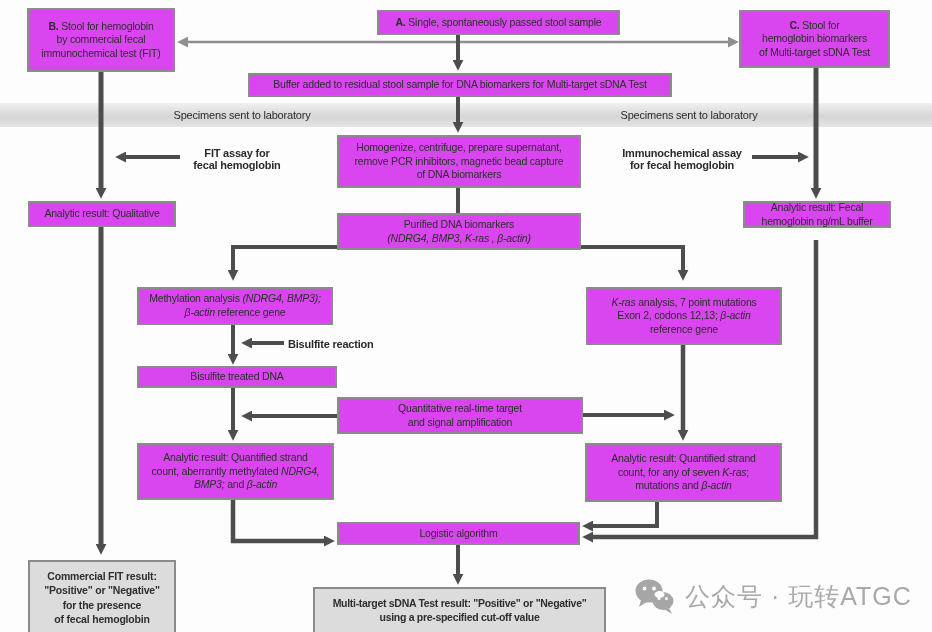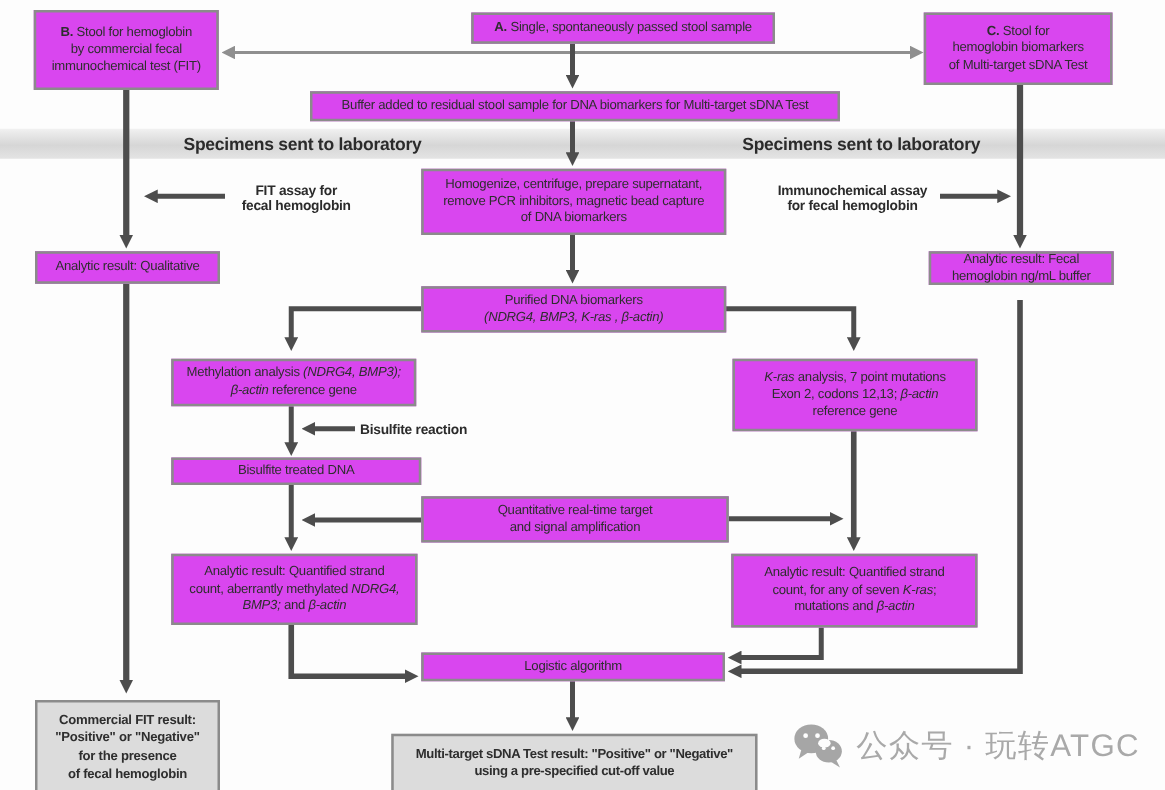--- a/index.html
+++ b/index.html
@@ -7,21 +7,21 @@
     position:relative; width:932px; height:632px; overflow:hidden;
     background:#fdfdfd; font-family:"Liberation Sans", sans-serif; color:#2e2e2e;
   }
   .band {
     position:absolute; left:0; top:103px; width:932px; height:24px; z-index:1;
     background:linear-gradient(180deg,#f1f1f1 0%,#d6d6d6 55%,#e4e4e4 100%);
   }
   .band-label {
     position:absolute; top:103px; height:24px; z-index:2;
     display:flex; align-items:center; justify-content:center;
-    font-weight:bold; font-size:14px; letter-spacing:-0.2px; color:#2b2b2b;
+    font-weight:normal; font-size:11px; letter-spacing:-0.2px; color:#2b2b2b;
   }
   svg.connectors { position:absolute; left:0; top:0; z-index:2; }
   .node {
     position:absolute; z-index:3; background:#d946ef; border:2px solid #8b8b8b;
     box-sizing:border-box; display:flex; flex-direction:column; align-items:center;
     justify-content:center; text-align:center;
     font-size:10.5px; line-height:1.3; letter-spacing:-0.2px;
   }
   .node .ln, .label .ln { white-space:nowrap; }
   .gray-node { background:#dcdcdc; font-weight:bold; justify-content:flex-start; padding-top:7px; line-height:1.38; }
@@ -98,21 +98,21 @@
       <div class="ln"><span>remove PCR inhibitors, magnetic bead capture</span></div>
       <div class="ln"><span>of DNA biomarkers</span></div>
     </div>
   <div class="node" style="left:28px; top:201px; width:148px; height:26px;">
       <div class="ln"><span>Analytic result: Qualitative</span></div>
     </div>
   <div class="node" style="left:743px; top:201px; width:148px; height:27px;">
       <div class="ln"><span>Analytic result: Fecal</span></div>
       <div class="ln"><span>hemoglobin ng/mL buffer</span></div>
     </div>
-  <div class="node" style="left:337px; top:229px; width:244px; height:37px;">
+  <div class="node" style="left:337px; top:213px; width:244px; height:37px;">
       <div class="ln"><span>Purified DNA biomarkers</span></div>
       <div class="ln"><span style="font-style: italic;">(NDRG4, BMP3, K-ras , β-actin)</span></div>
     </div>
   <div class="node" style="left:137px; top:287px; width:196px; height:38px;">
       <div class="ln"><span>Methylation analysis </span><span style="font-style: italic;">(NDRG4, BMP3);</span></div>
       <div class="ln"><span style="font-style: italic;">β-actin</span><span> reference gene</span></div>
     </div>
   <div class="node" style="left:586px; top:287px; width:196px; height:58px;">
       <div class="ln"><span style="font-style: italic;">K-ras</span><span> analysis, 7 point mutations</span></div>
       <div class="ln"><span>Exon 2, codons 12,13; </span><span style="font-style: italic;">β-actin</span></div>

